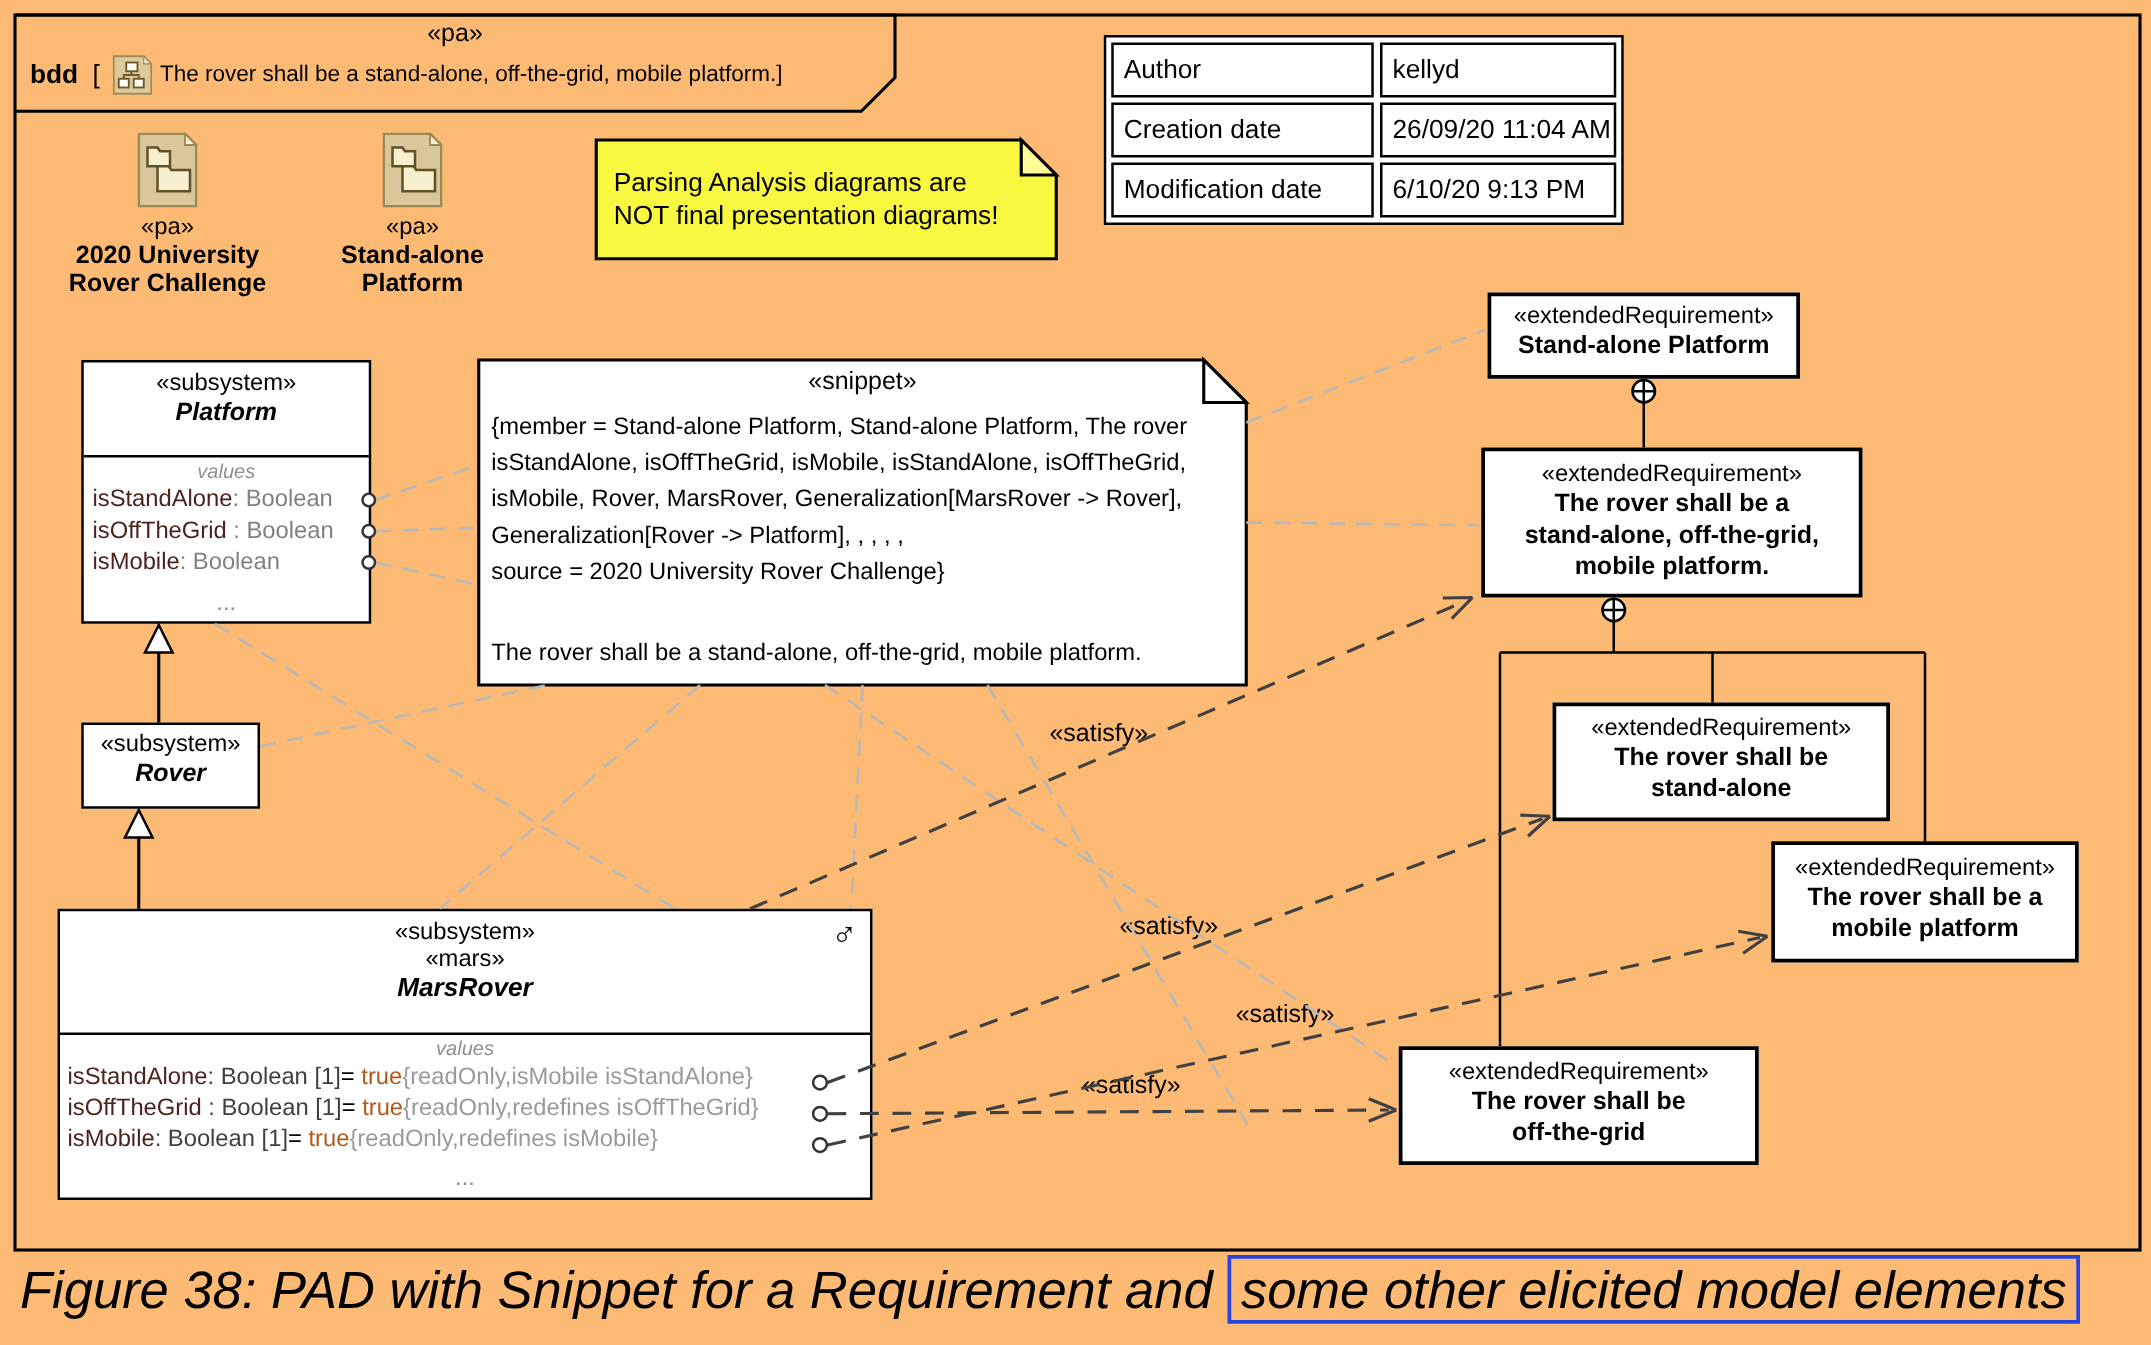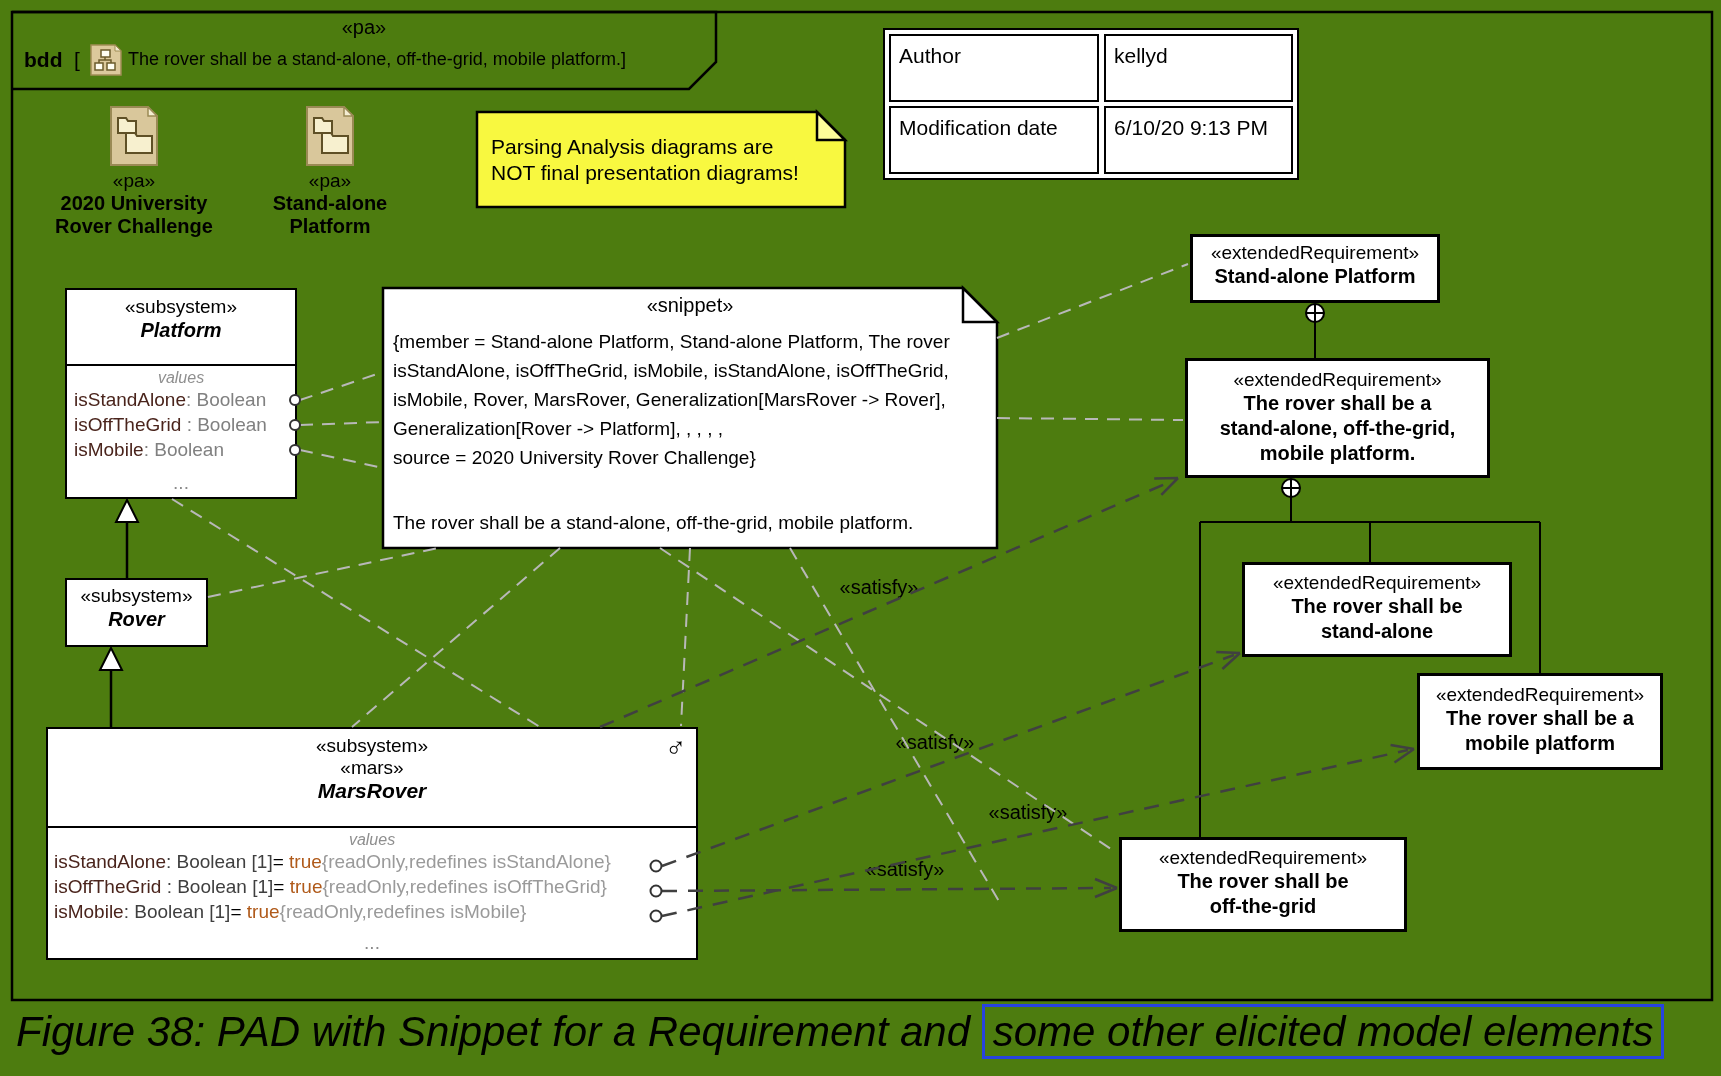--- a/index.html
+++ b/index.html
@@ -1,16 +1,16 @@
 <!DOCTYPE html>
 <html><head>
 <meta charset="utf-8">
 <style>
   html,body{margin:0;padding:0;background:#fff;}
-  .canvas{position:relative;width:1721px;height:1076px;background:#4d7c0f;
+  .canvas{position:relative;width:1721px;height:1076px;background:#fdba74;
           font-family:"Liberation Sans",sans-serif;color:#000;overflow:hidden;}
   svg.layer{position:absolute;left:0;top:0;}
   .z1{z-index:1;} .z2{z-index:2;} .z3{z-index:3;}
   .abs{position:absolute;box-sizing:border-box;}
   .ctr{text-align:center;}
   .stereo{font-size:19px;line-height:22px;}
   .blk{background:#fff;border:2px solid #000;z-index:2;}
   .blkname{font-weight:bold;font-style:italic;font-size:20px;line-height:24px;}
   .valhead{font-style:italic;color:#8f8f8f;font-size:16px;line-height:19px;}
   .attr{font-size:19px;line-height:25px;white-space:pre;}
@@ -58,20 +58,24 @@
   </div>
   <div class="abs z2" style="left:128px;top:49px;font-size:18px;white-space:nowrap;">The rover shall be a stand-alone, off-the-grid, mobile platform.]</div>
 
   <div class="abs z2" style="left:883px;top:28px;width:416px;height:152px;border:2.5px solid #000;
        display:flex;flex-direction:column;gap:4px;padding:4px;background:#fff;">
     <div style="flex:1;display:flex;gap:5px;">
       <div class="cell" style="width:198px;">Author</div>
       <div class="cell" style="flex:1;">kellyd</div>
     </div>
     <div style="flex:1;display:flex;gap:5px;">
+      <div class="cell" style="width:198px;">Creation date</div>
+      <div class="cell" style="flex:1;">26/09/20 11:04 AM</div>
+    </div>
+    <div style="flex:1;display:flex;gap:5px;">
       <div class="cell" style="width:198px;">Modification date</div>
       <div class="cell" style="flex:1;">6/10/20 9:13 PM</div>
     </div>
   </div>
 
   <div class="abs ctr z2" style="left:39px;top:106px;width:190px;">
     <svg width="48" height="60" viewBox="0 0 48 60">
       <path d="M1,1 H38 L47,10 V59 H1 Z" fill="#d9c79b" stroke="#9a8a55" stroke-width="2"></path>
       <path d="M38,1 V10 H47 Z" fill="#f4edd2" stroke="#9a8a55" stroke-width="1.5"></path>
       <path d="M8,12 h8 l2,3 h8 v12 H8 Z" fill="#f7f0cf" stroke="#5f5026" stroke-width="2"></path>
@@ -119,21 +123,21 @@
 
   <div class="abs blk" style="left:46px;top:727px;width:652px;height:233px;">
     <div class="ctr" style="height:91px;padding-top:6px;position:relative;">
       <div class="stereo">«subsystem»</div>
       <div class="stereo">«mars»</div>
       <div class="blkname" style="font-size:21px;text-align:center;">MarsRover</div>
       <div class="abs" style="right:10px;top:2px;font-size:28px;font-weight:bold;">♂</div>
     </div>
     <div style="border-top:2px solid #000;padding:2px 0 0 6px;">
       <div class="valhead ctr" style="padding-right:6px;">values</div>
-      <div class="attr"><span class="aname">isStandAlone</span><span class="amid">: Boolean [1]</span><span>= </span><span class="aval">true</span><span class="acon">{readOnly,redefines isStandAlone}</span></div>
+      <div class="attr"><span class="aname">isStandAlone</span><span class="amid">: Boolean [1]</span><span>= </span><span class="aval">true</span><span class="acon">{readOnly,isMobile isStandAlone}</span></div>
       <div class="attr"><span class="aname">isOffTheGrid</span><span class="amid"> : Boolean [1]</span><span>= </span><span class="aval">true</span><span class="acon">{readOnly,redefines isOffTheGrid}</span></div>
       <div class="attr"><span class="aname">isMobile</span><span class="amid">: Boolean [1]</span><span>= </span><span class="aval">true</span><span class="acon">{readOnly,redefines isMobile}</span></div>
       <div class="dots" style="margin-top:8px;padding-right:6px;">...</div>
     </div>
   </div>
 
   <div class="abs ctr z2" style="left:383px;top:294px;width:614px;font-size:20px;">«snippet»</div>
   <div class="abs z2" style="left:393px;top:327px;font-size:19px;line-height:29px;width:594px;">
     <div>{member = Stand-alone Platform, Stand-alone Platform, The rover</div>
     <div>isStandAlone, isOffTheGrid, isMobile, isStandAlone, isOffTheGrid,</div>

